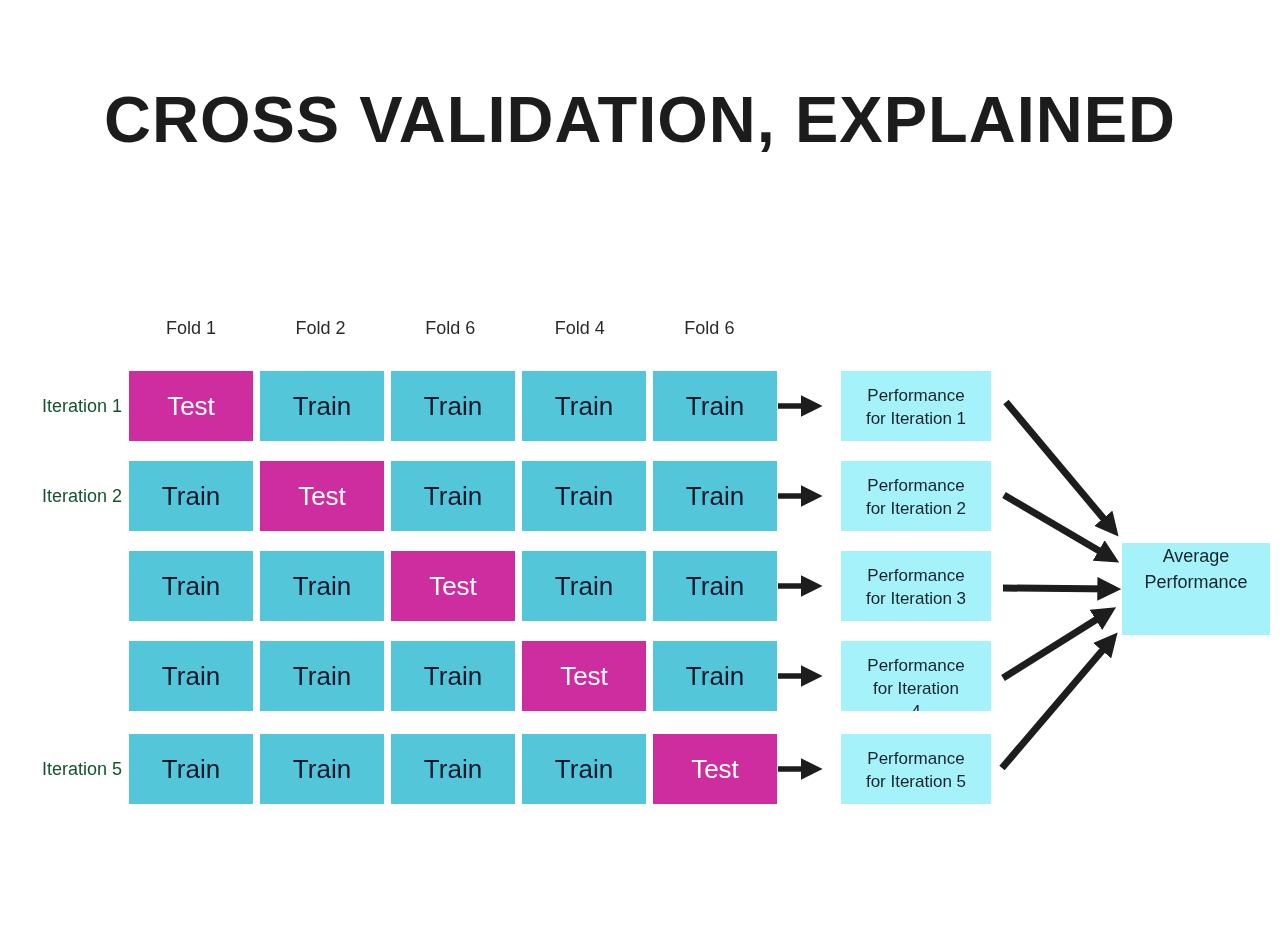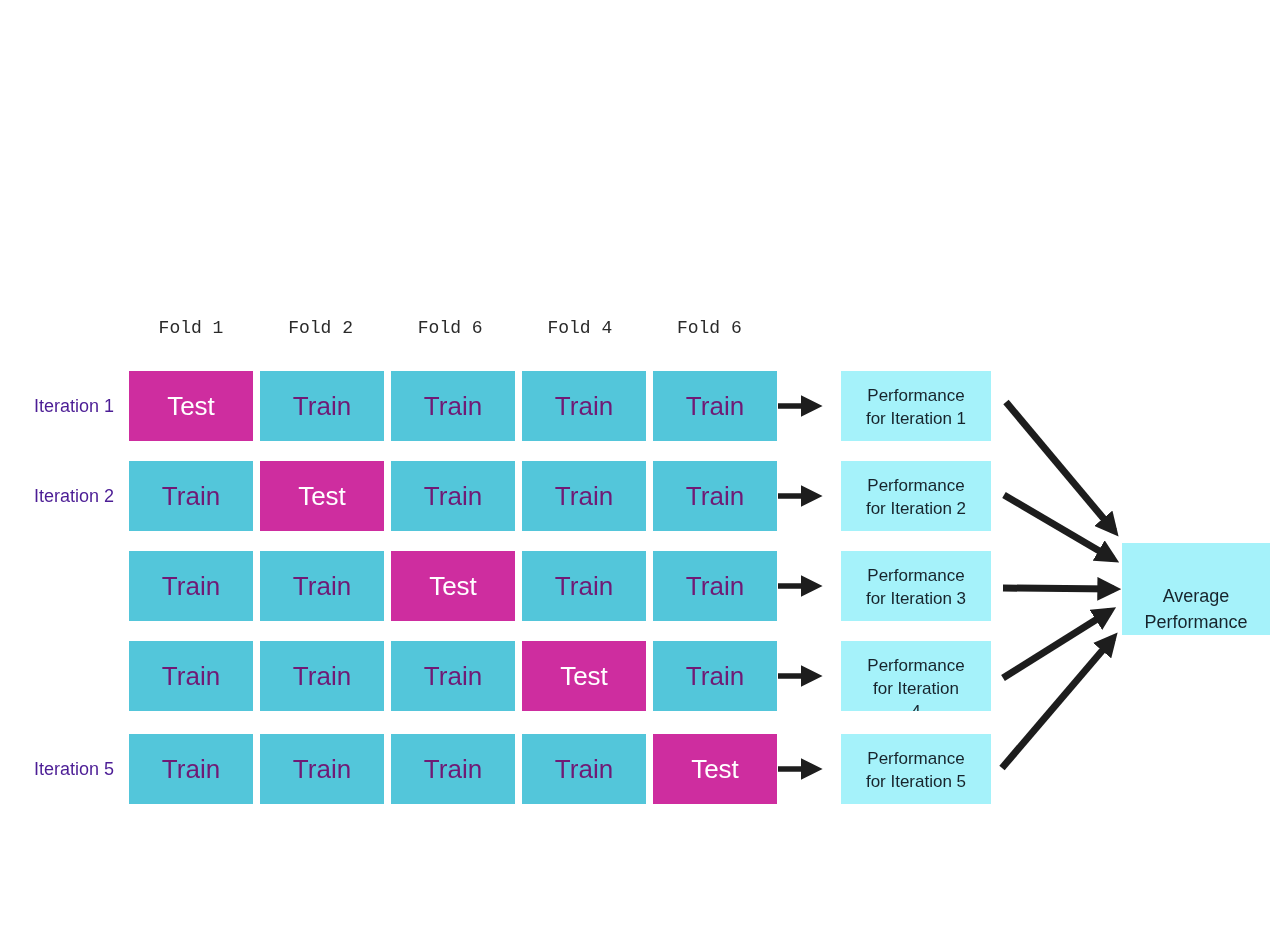--- a/index.html
+++ b/index.html
@@ -8,55 +8,56 @@
     font-family:"Liberation Sans",sans-serif;
   }
   .title{
     position:absolute;top:82px;left:0;width:1280px;text-align:center;
     font-size:65px;font-weight:800;letter-spacing:1px;color:#1c1c1c;white-space:nowrap;
   }
   .fold-headers{
     position:absolute;left:129px;top:318px;display:flex;gap:5.6px;
   }
   .fold-header{
-    width:124px;text-align:center;font-size:18px;color:#2a2a2a;font-family:Liberation Mono, monospace;
+    width:124px;text-align:center;font-size:18px;color:#2a2a2a;
   }
   .iter-label{
     position:absolute;left:0;width:114px;height:70px;
     display:flex;align-items:center;justify-content:flex-end;
-    font-size:18px;color:#4c1d95;
+    font-size:18px;color:#14532d;padding-left:8px;
   }
   .cell-row{
     position:absolute;left:129px;display:flex;gap:7px;
   }
   .cell{
     width:124px;height:70px;display:flex;align-items:center;justify-content:center;
-    background:var(--train,#53C6DA);color:#701a75;font-size:26px;
+    background:var(--train,#53C6DA);color:#0f172a;font-size:26px;
   }
   .cell.test{
     background:var(--test,#CE2D9F);color:#ffffff;
   }
   .perf-box{
     position:absolute;left:841px;width:150px;height:70px;overflow:hidden;
     background:var(--cyan,#A5F2FA);text-align:center;
     font-size:17px;line-height:23px;color:#17242c;padding-top:13px;box-sizing:border-box;
   }
   .avg-box{
     position:absolute;left:1122px;top:543px;width:148px;height:92px;
     background:var(--cyan,#A5F2FA);display:flex;flex-direction:column;
-    align-items:center;justify-content:flex-end;
+    align-items:center;justify-content:flex-start;
     font-size:18px;line-height:26px;color:#17242c;text-align:center;
   }
   .arrow-layer{position:absolute;left:0;top:0;pointer-events:none;}
 </style>
 </head>
 <body>
 
 <div class="canvas">
 
+  <div class="title">CROSS VALIDATION, EXPLAINED</div>
 
   <div class="fold-headers">
     <div class="fold-header">Fold 1</div>
     <div class="fold-header">Fold 2</div>
     <div class="fold-header">Fold 6</div>
     <div class="fold-header">Fold 4</div>
     <div class="fold-header">Fold 6</div>
   </div>
 
   <div class="iter-label" style="top:371px">Iteration 1</div>

